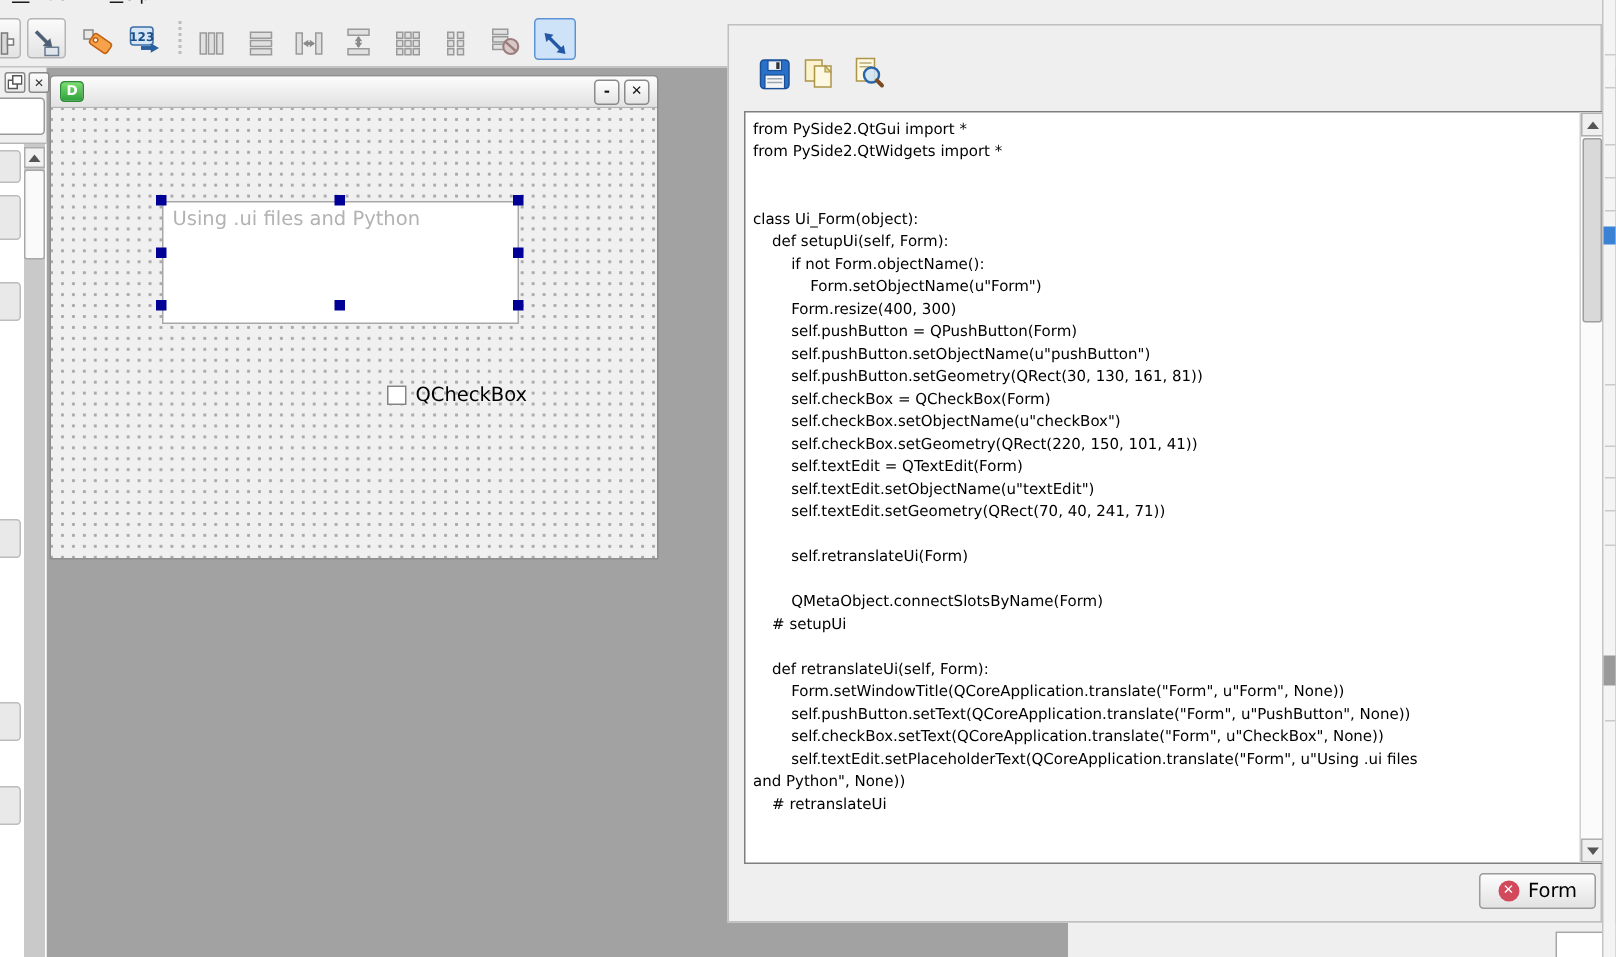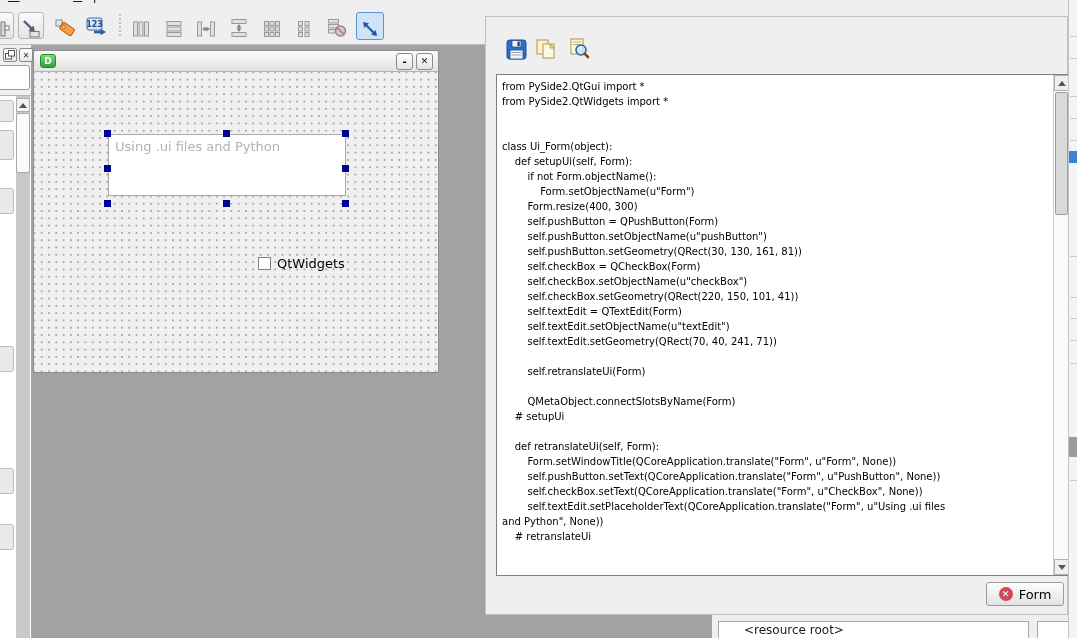--- a/index.html
+++ b/index.html
@@ -34,21 +34,21 @@
 
   
   #formwin { left:33px; top:50px; width:406px; height:323px; border:1px solid #8e8e8e; background:#f0f0f0; z-index:3; border-radius:3px 3px 0 0; }
   #formwin-titlebar { position:absolute; left:0; top:0; width:100%; height:21px; background:linear-gradient(#fcfcfc,#e2e2e2); border-bottom:1px solid #b3b3b3; border-radius:3px 3px 0 0; }
   #form-badge { position:absolute; left:6px; top:3px; width:16px; height:14px; border-radius:3px; background:linear-gradient(#7ade6e,#2fa13c); border:1px solid #2a8b34; color:#fff; font-size:9px; font-weight:bold; text-align:center; line-height:13px; }
   #formwin-title { position:absolute; left:0; top:3px; width:100%; text-align:center; font-size:13px; color:#1a1a1a; }
   .winbtn { position:absolute; top:2px; width:17px; height:17px; border:1px solid #8a8a8a; border-radius:3px; background:linear-gradient(#ffffff,#e4e4e4); text-align:center; font-size:10px; font-weight:bold; color:#111; line-height:15px; }
   #formwin-body { position:absolute; left:0; top:21px; width:404px; height:300px; background-color:#f0f0f0;
      background-image:radial-gradient(circle, #a9a9a9 0.9px, transparent 1.1px); background-size:7.3px 7.3px; background-position:4px 4px; }
 
-  #f-textedit { position:absolute; left:74px; top:62px; width:238px; height:62px; background:#ffffff; border:1px solid #a8a8a8; }
+  #f-textedit { position:absolute; left:74px; top:62px; width:238px; height:82px; background:#ffffff; border:1px solid #a8a8a8; }
   #f-textedit .ph { position:absolute; left:6px; top:4px; font-size:13px; color:#b2b2b2; }
   .handle { position:absolute; width:7px; height:7px; background:#000096; z-index:4; }
   #f-pushbutton { position:absolute; left:34px; top:155px; width:159px; height:73px; background:linear-gradient(#ffffff,#dddddd); border:1px solid #9c9c9c; border-radius:3px; display:flex; align-items:center; justify-content:center; font-size:13px; color:#000; }
   #f-checkbox { position:absolute; left:224px; top:184px; height:15px; display:flex; align-items:center; }
   #f-checkbox .box { width:13px; height:13px; background:#fff; border:1px solid #848484; }
   #f-checkbox .lbl { margin-left:6px; font-size:13px; color:#000; }
 
   
   #dialog { left:485px; top:16px; width:583px; height:599px; background:#efefef; border:1px solid #bfbfbf; z-index:5; }
   .dlg-tool { position:absolute; top:20px; width:24px; height:24px; display:flex; align-items:center; justify-content:center; }
@@ -276,21 +276,21 @@
     <div class="handle" style="left:189px; top:58px;"></div>
     <div class="handle" style="left:308px; top:58px;"></div>
     <div class="handle" style="left:70px; top:93px;"></div>
     <div class="handle" style="left:308px; top:93px;"></div>
     <div class="handle" style="left:70px; top:128px;"></div>
     <div class="handle" style="left:189px; top:128px;"></div>
     <div class="handle" style="left:308px; top:128px;"></div>
 
     <div id="f-checkbox">
       <span class="box"></span>
-      <span class="lbl">QtWidgets</span>
+      <span class="lbl">QCheckBox</span>
     </div>
   </div>
 </div>
 
 <div id="dialog" class="abs">
   <div class="dlg-tool" style="left:18px;">
     <span>
       <svg width="21" height="21" viewBox="0 0 21 21">
         <rect x="1" y="1" width="19" height="19" rx="2.5" fill="#2970c8" stroke="#1b4f96"></rect>
         <rect x="6" y="1.5" width="9" height="6.5" fill="#eef3fa" stroke="#1b4f96" stroke-width="0.8"></rect>
@@ -365,23 +365,20 @@
     </div>
   </div>
 
   <div id="close-btn">
     <span id="close-icon">✕</span>
     <span>Form</span>
   </div>
 </div>
 
 <div id="bottompanel" class="abs">
-  <div class="res-box" style="left:6px; width:311px;">
-    <div id="res-root-label">&lt;resource root&gt;</div>
-  </div>
   <div class="res-box" style="left:325px; width:40px;"></div>
 </div>
 
 <div id="rightsliver" class="abs">
   <div class="rs-line" style="top:36px;"></div>
   <div class="rs-line" style="top:58px;"></div>
   <div class="rs-line" style="top:96px;"></div>
   <div class="rs-line" style="top:118px;"></div>
   <div class="rs-line" style="top:140px;"></div>
   <div class="rs-blue" style="top:151px;"></div>

